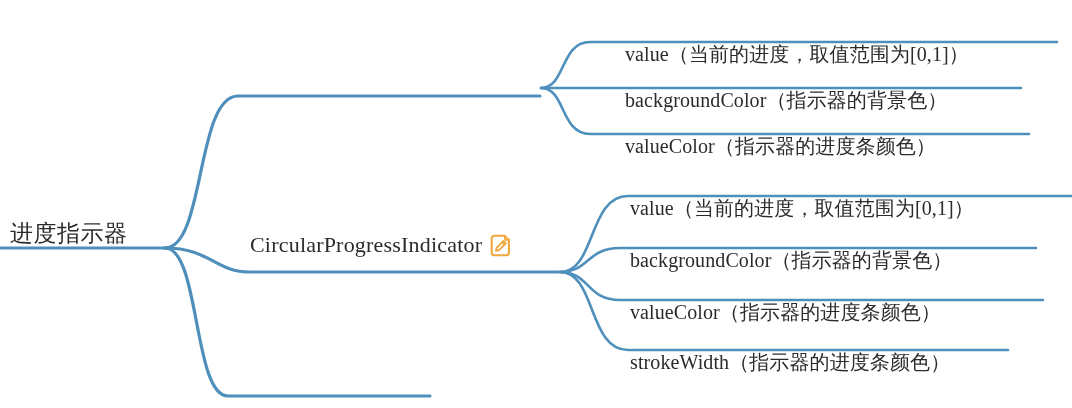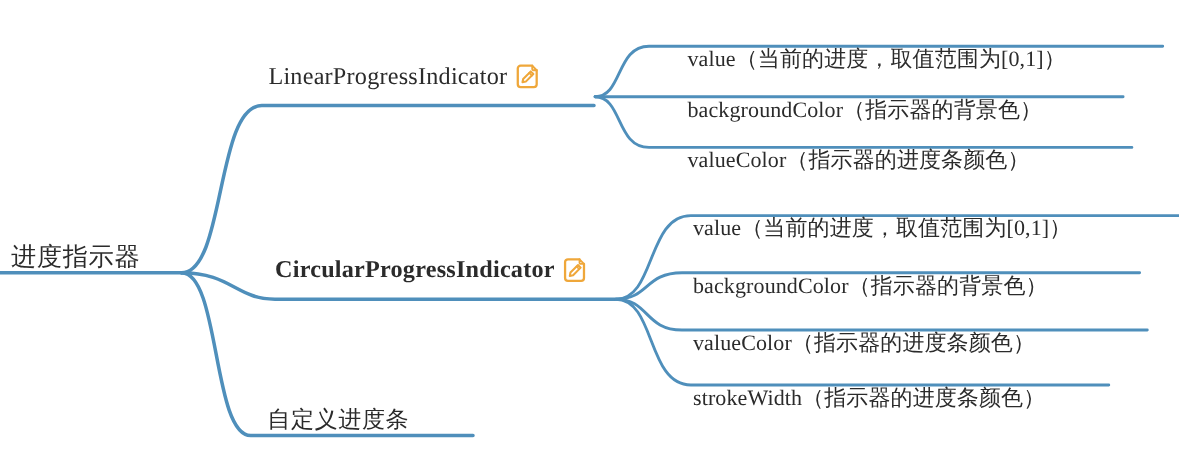--- a/index.html
+++ b/index.html
@@ -86,48 +86,36 @@
 
       <path d="M560,272 C596,272 588,196 628,196 L1072,196" stroke-width="2.6"></path>
       <path d="M560,272 C590,272 586,248 620,248 L1036,248" stroke-width="2.6"></path>
       <path d="M560,272 C590,272 586,300 620,300 L1043,300" stroke-width="2.6"></path>
       <path d="M560,272 C596,272 588,350 628,350 L1008,350" stroke-width="2.6"></path>
     </g>
   </svg>
 
   <div class="node-label root-label" style="left:10px; top:222px;">进度指示器</div>
 
-  <div class="node-row" style="left:244px; top:56px;">
-    <span class="node-label branch-label" style="position:static;">LinearProgressIndicator</span>
-    <span class="edit-icon">
-      <svg viewBox="0 0 24 24" width="25" height="25" fill="none">
-        <path d="M15.2 2.6 H5.1 C3.7 2.6 2.6 3.7 2.6 5.1 V18.9 C2.6 20.3 3.7 21.4 5.1 21.4 H16.6 C18 21.4 19.1 20.3 19.1 18.9 V6.6" stroke="#efa73a" stroke-width="2" stroke-linecap="round" stroke-linejoin="round"></path>
-        <path d="M15.2 2.6 L19.1 6.6 H16.2 C15.6 6.6 15.2 6.2 15.2 5.6 Z" stroke="#efa73a" stroke-width="1.6" stroke-linejoin="round"></path>
-        <path d="M13.9 7.6 L7.3 14.2 L6.7 17.1 L9.6 16.5 L16.2 9.9 Z" stroke="#efa73a" stroke-width="1.8" stroke-linejoin="round"></path>
-        <path d="M12.6 8.9 L14.9 11.2" stroke="#efa73a" stroke-width="1.5" stroke-linecap="round"></path>
-      </svg>
-    </span>
-  </div>
 
   <div class="node-label leaf-label" style="left:625px; top:12px;">value（当前的进度，取值范围为[0,1]）</div>
   <div class="node-label leaf-label" style="left:625px; top:58px;">backgroundColor（指示器的背景色）</div>
   <div class="node-label leaf-label" style="left:625px; top:104px;">valueColor（指示器的进度条颜色）</div>
 
-  <div class="node-row" style="left:250px; top:232px;font-weight:bold;">
+  <div class="node-row" style="left:250px; top:232px;">
     <span class="node-label branch-label" style="position:static;">CircularProgressIndicator</span>
     <span class="edit-icon">
       <svg viewBox="0 0 24 24" width="25" height="25" fill="none">
         <path d="M15.2 2.6 H5.1 C3.7 2.6 2.6 3.7 2.6 5.1 V18.9 C2.6 20.3 3.7 21.4 5.1 21.4 H16.6 C18 21.4 19.1 20.3 19.1 18.9 V6.6" stroke="#efa73a" stroke-width="2" stroke-linecap="round" stroke-linejoin="round"></path>
         <path d="M15.2 2.6 L19.1 6.6 H16.2 C15.6 6.6 15.2 6.2 15.2 5.6 Z" stroke="#efa73a" stroke-width="1.6" stroke-linejoin="round"></path>
         <path d="M13.9 7.6 L7.3 14.2 L6.7 17.1 L9.6 16.5 L16.2 9.9 Z" stroke="#efa73a" stroke-width="1.8" stroke-linejoin="round"></path>
         <path d="M12.6 8.9 L14.9 11.2" stroke="#efa73a" stroke-width="1.5" stroke-linecap="round"></path>
       </svg>
     </span>
   </div>
 
   <div class="node-label leaf-label" style="left:630px; top:166px;">value（当前的进度，取值范围为[0,1]）</div>
   <div class="node-label leaf-label" style="left:630px; top:218px;">backgroundColor（指示器的背景色）</div>
   <div class="node-label leaf-label" style="left:630px; top:270px;">valueColor（指示器的进度条颜色）</div>
   <div class="node-label leaf-label" style="left:630px; top:320px;">strokeWidth（指示器的进度条颜色）</div>
 
-  <div class="node-label branch-label-cjk" style="left:243px; top:371px;">自定义进度条</div>
 
 </div>
 
 </body></html>

